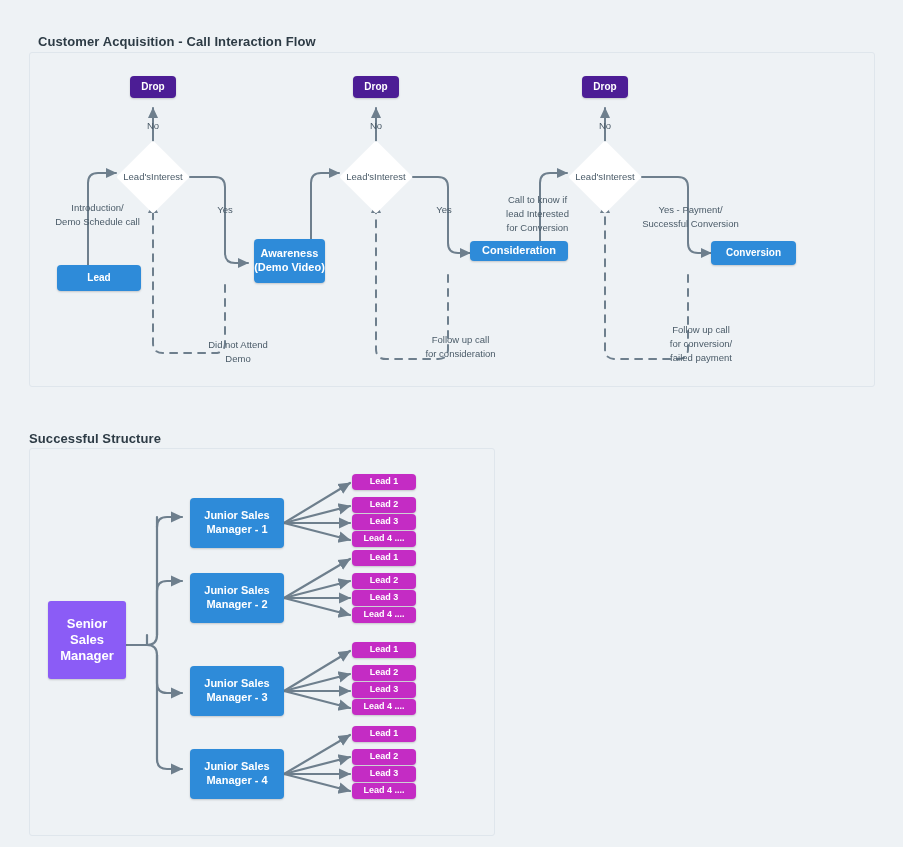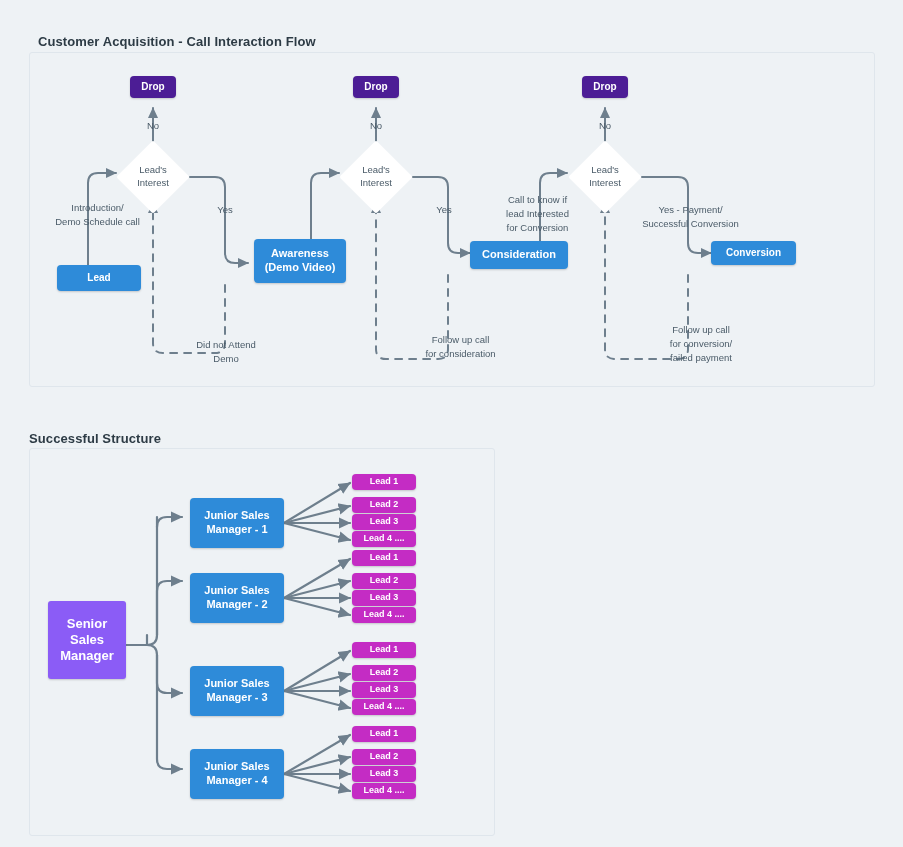--- a/index.html
+++ b/index.html
@@ -45,21 +45,21 @@
 
   .diamond {
     position: absolute;
     background: #ffffff;
     transform: rotate(45deg);
     border-radius: 2px;
   }
   .diamond-label {
     position: absolute;
     display: flex; align-items: center; justify-content: center;
-    flex-direction: column;
+    flex-direction: row;
     text-align: center;
     color: #4a5b68;
     font-size: 9.5px;
     line-height: 1.35;
     pointer-events: none;
   }
 
   .edge-label {
     position: absolute;
     color: #4a5b68;
@@ -113,38 +113,38 @@
       <span>Lead's</span>
       <span>Interest</span>
     </div>
 
     <div class="edge-label" style="left:0px; top:148px; width:135px;">Introduction/
 Demo Schedule call</div>
     <div class="edge-label" style="left:178px; top:150px; width:34px;">Yes</div>
 
     <div class="node blue" style="left:27px; top:212px; width:84px; height:26px; font-size:10px;">Lead</div>
 
-    <div class="node blue" style="left:224px; top:186px; width:92px; height:44px; font-size:11px; white-space:pre-line;">Awareness
+    <div class="node blue" style="left:224px; top:186px; width:71px; height:44px; font-size:11px; white-space:pre-line;">Awareness
 (Demo Video)</div>
 
-    <div class="edge-label" style="left:136px; top:285px; width:120px;">Did not Attend
+    <div class="edge-label" style="left:148px; top:285px; width:120px;">Did not Attend
 Demo</div>
 
     <div class="node orange" style="left:323px; top:23px; width:46px; height:22px; font-size:10px;">Drop</div>
     <div class="edge-label" style="left:331px; top:66px; width:30px;">No</div>
 
     <div class="diamond" style="left:320px; top:98px; width:52px; height:52px;"></div>
     <div class="diamond-label" style="left:314px; top:98px; width:64px; height:52px;">
       <span>Lead's</span>
       <span>Interest</span>
     </div>
 
     <div class="edge-label" style="left:397px; top:150px; width:34px;">Yes</div>
 
-    <div class="node blue" style="left:440px; top:188px; width:98px; height:28px; font-size:11px;">Consideration</div>
+    <div class="node blue" style="left:440px; top:188px; width:98px; height:20px; font-size:11px;">Consideration</div>
 
     <div class="edge-label" style="left:368px; top:280px; width:125px;">Follow up call
 for consideration</div>
 
     <div class="node orange" style="left:552px; top:23px; width:46px; height:22px; font-size:10px;">Drop</div>
     <div class="edge-label" style="left:560px; top:66px; width:30px;">No</div>
 
     <div class="diamond" style="left:549px; top:98px; width:52px; height:52px;"></div>
     <div class="diamond-label" style="left:543px; top:98px; width:64px; height:52px;">
       <span>Lead's</span>

